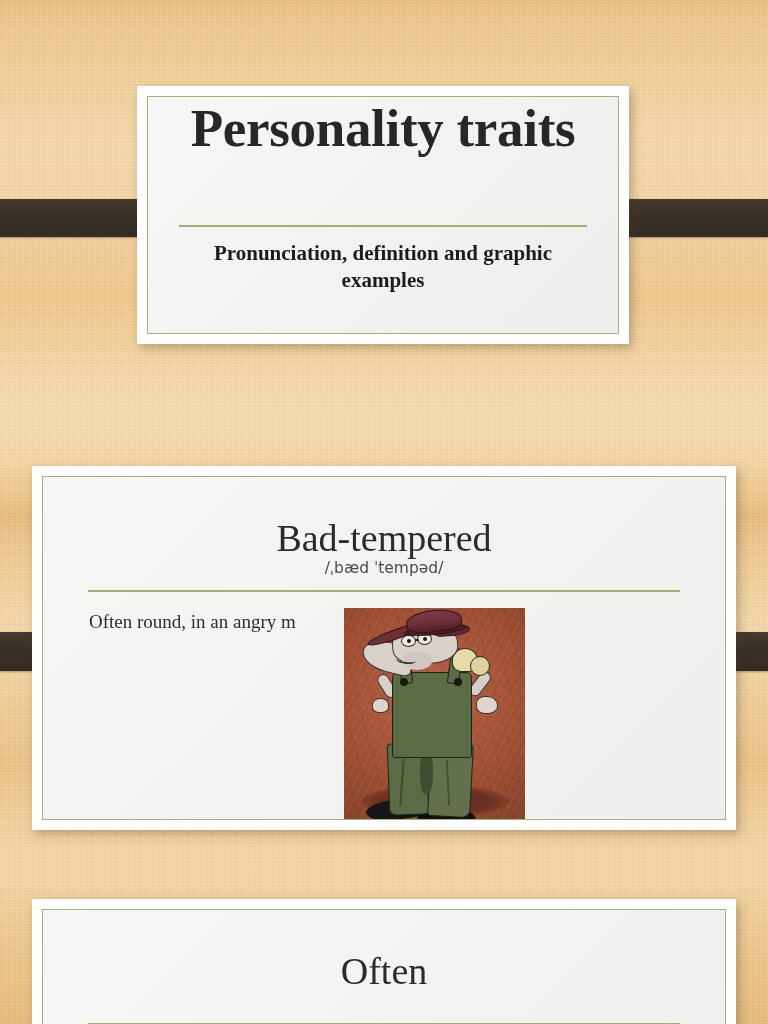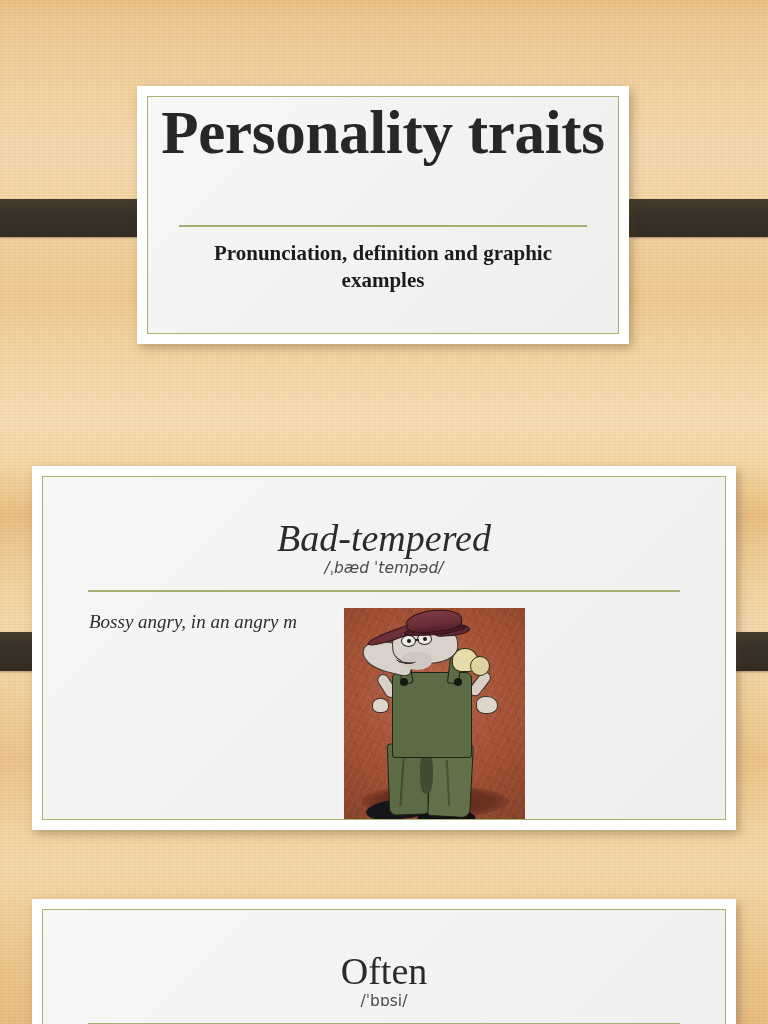--- a/index.html
+++ b/index.html
@@ -90,21 +90,21 @@
   
   #slide-title { left: 137px; top: 86px; width: 492px; height: 258px; }
 
   .title-heading {
     position: absolute;
     left: 0; right: 0;
     top: 2px;
     text-align: center;
     font-family: "Liberation Serif", serif;
     font-weight: 700;
-    font-size: 61px;
+    font-size: 53px;
     line-height: 1.13;
     color: #272727;
     letter-spacing: -0.3px;
   }
   .title-rule {
     position: absolute;
     left: 31px; right: 31px;
     top: 128px;
     height: 2px;
     background: #a3b072;
@@ -115,21 +115,21 @@
     top: 143px;
     text-align: center;
     font-family: "Liberation Serif", serif;
     font-weight: 700;
     font-size: 21px;
     line-height: 1.3;
     color: #1c1c1c;
   }
 
   
-  #slide-word-1 { left: 32px; top: 466px; width: 704px; height: 364px; font-style: italic; }
+  #slide-word-1 { left: 32px; top: 466px; width: 704px; height: 364px; }
   #slide-word-2 { left: 32px; top: 899px; width: 704px; height: 300px; }
 
   .word-heading {
     position: absolute;
     left: 0; right: 0;
     text-align: center;
     font-family: "Liberation Serif", serif;
     font-weight: 400;
     font-size: 38px;
     line-height: 1.05;
@@ -432,21 +432,21 @@
     <div class="title-rule"></div>
     <div class="title-sub">Pronunciation, definition and graphic examples</div>
   </div>
 </div>
 
 <div class="slide" id="slide-word-1">
   <div class="slide-inner">
     <div class="word-heading">Bad-tempered</div>
     <div class="word-phonetic">/ˌbæd ˈtempəd/</div>
     <div class="word-rule"></div>
-    <div class="word-def">Bossy angry, in an angry m</div>
+    <div class="word-def">Often round, in an angry m</div>
 
     <div class="word-figure">
       <div class="fig-bg"></div>
       <div class="fig-grain"></div>
       <div class="fig-ground"></div>
 
       <div class="fig-part shoe-L"></div>
       <div class="fig-part shoe-R"></div>
 
       <div class="fig-part arm-L"></div>
@@ -487,16 +487,15 @@
       <div class="fig-part hat-crown"></div>
 
       <span class="sr">Cartoon of a scowling old man wearing a dark red hat, round glasses and green overalls, standing with hands on hips against a rust-brown background</span>
     </div>
   </div>
 </div>
 
 <div class="slide" id="slide-word-2">
   <div class="slide-inner">
     <div class="word-heading">Often</div>
-    <div class="word-phonetic">/ˈbɒsi/</div>
     <div class="word-rule"></div>
   </div>
 </div>
 
 </body></html>

